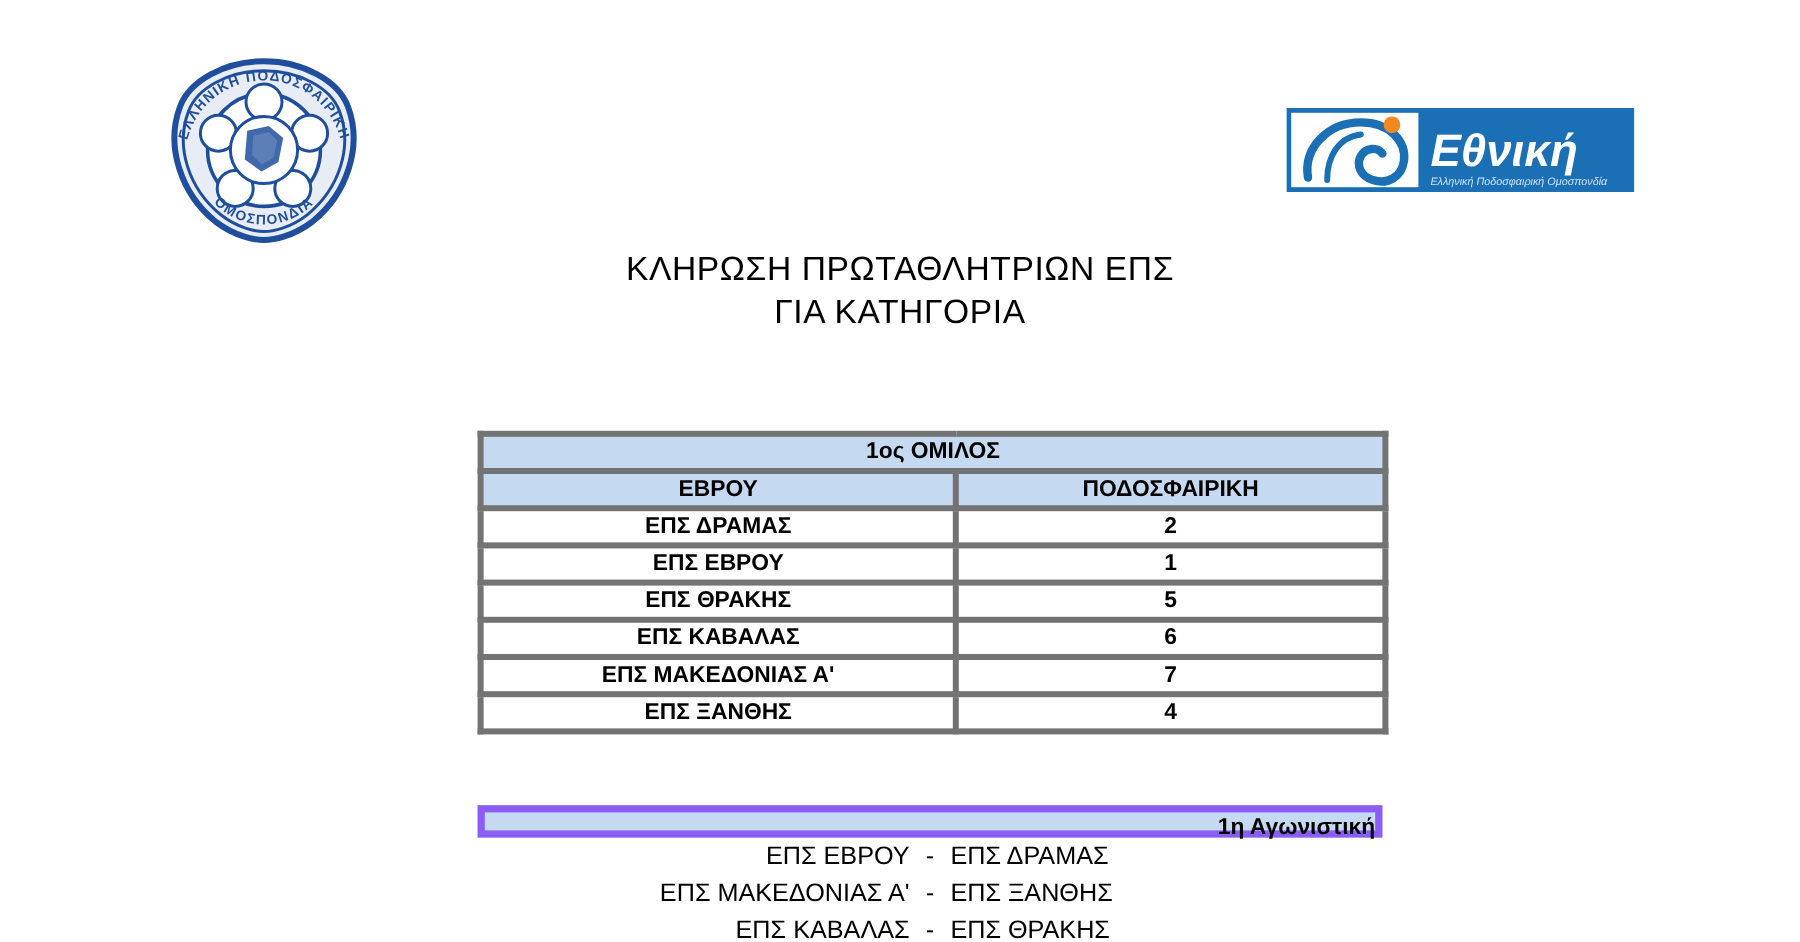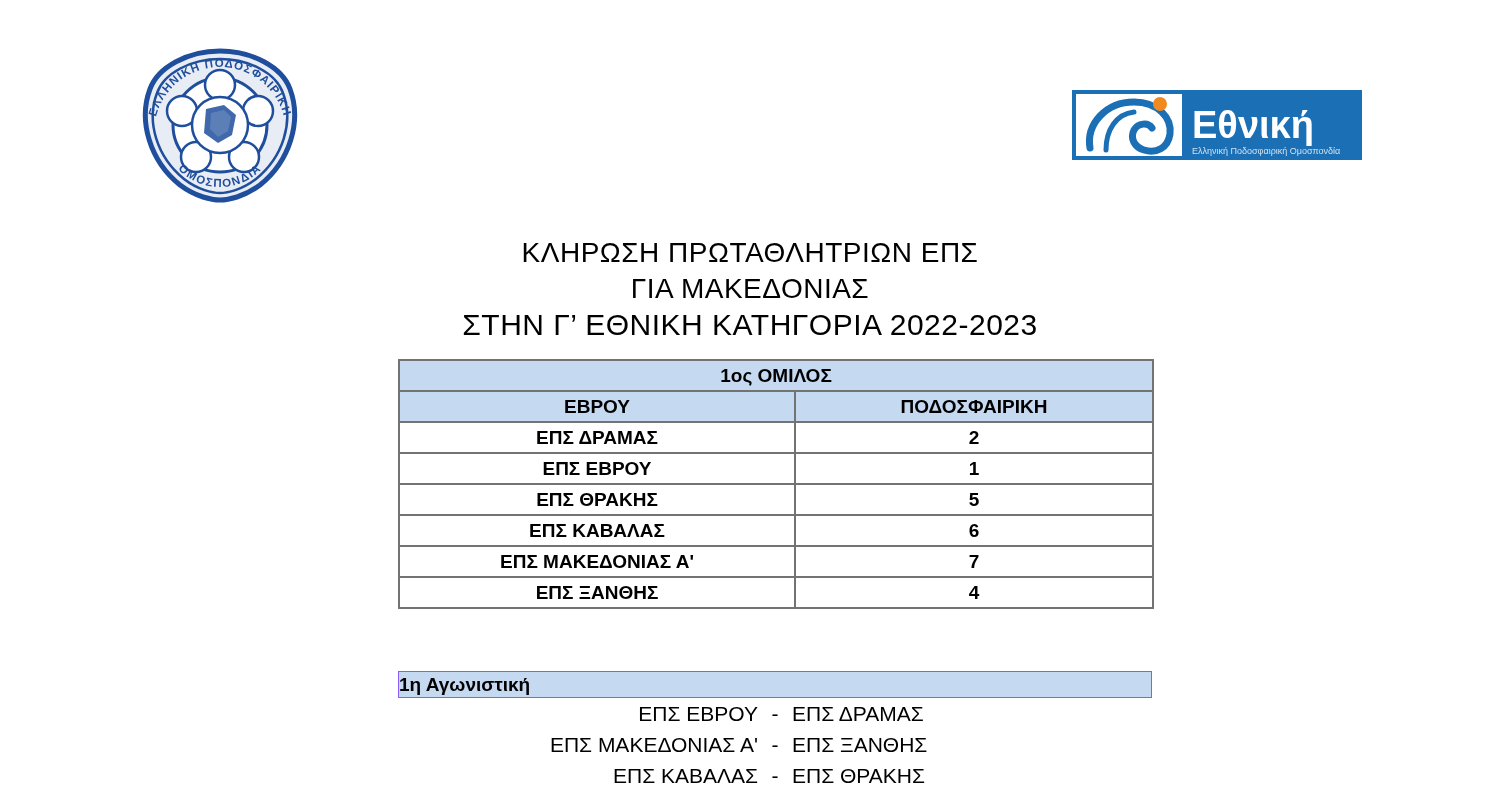--- a/index.html
+++ b/index.html
@@ -26,55 +26,55 @@
     height: 156px;
   }
   .logo-epo svg { display: block; }
 
   .logo-ethniki {
     position: absolute;
     left: 1072px;
     top: 90px;
     width: 260px;
     height: 80px;
+    font-style: italic;
   }
   .logo-ethniki svg { display: block; }
 
   
   .title-block {
     position: absolute;
     left: 0;
     top: 206px;
     width: 1500px;
     text-align: center;
     font-size: 28px;
     font-weight: 400;
     line-height: 36px;
     letter-spacing: 0.5px;
     color: #000000;
-    margin-top: 29px;
   }
   .title-block .line3 {
     font-size: 30px;
   }
 
   
   .table-wrap {
     position: absolute;
     left: 398px;
     top: 359px;
     width: 754px;
   }
   table.group {
     border-collapse: collapse;
     width: 754px;
     table-layout: fixed;
   }
   table.group td {
-    border: 2px solid #737373;
+    border: 5px solid #737373;
     text-align: center;
     font-size: 19px;
     font-weight: bold;
     height: 31px;
     padding: 0 4px;
     background: #ffffff;
   }
   table.group td.hdr {
     background: #c5d9f1;
   }
@@ -83,22 +83,22 @@
 
   
   .fixtures {
     position: absolute;
     left: 398px;
     top: 671px;
     width: 754px;
   }
   .fixtures-header {
     background: #c5d9f1;
-    border: 1px solid #8b5cf6;
-    text-align: left;
+    border: 6px solid #8b5cf6;
+    text-align: right;
     font-size: 19px;
     font-weight: bold;
     height: 27px;
     line-height: 25px;
   }
   .fixture-row {
     display: flex;
     justify-content: center;
     align-items: center;
     font-size: 21px;
@@ -162,22 +162,21 @@
     <path d="M34 60 C 34 40 44 24 62 22" fill="none" stroke="#1a6fb5" stroke-width="5" stroke-linecap="round"></path>
     <circle cx="88" cy="14" r="7" fill="#f08a1e"></circle>
 
     <text x="120" y="48" font-family="Liberation Sans, sans-serif" font-size="38" font-weight="bold" fill="#ffffff">Εθνική</text>
     <text x="120" y="64" font-family="Liberation Sans, sans-serif" font-size="9" fill="#cfe2f2">Ελληνική  Ποδοσφαιρική  Ομοσπονδία</text>
   </svg>
 </div>
 
 <div class="title-block">
   <div class="line1">ΚΛΗΡΩΣΗ ΠΡΩΤΑΘΛΗΤΡΙΩΝ ΕΠΣ</div>
-  <div class="line2">ΓΙΑ ΜΑΚΕΔΟΝΙΑΣ</div>
-  <div class="line3">ΣΤΗΝ Γ’ ΕΘΝΙΚΗ ΚΑΤΗΓΟΡΙΑ 2022-2023</div>
+  <div class="line2">ΓΙΑ ΚΑΤΗΓΟΡΙΑ</div>
 </div>
 
 <div class="table-wrap">
   <table class="group">
     <colgroup>
       <col class="col-team">
       <col class="col-key">
     </colgroup>
     <tbody>
       <tr>

